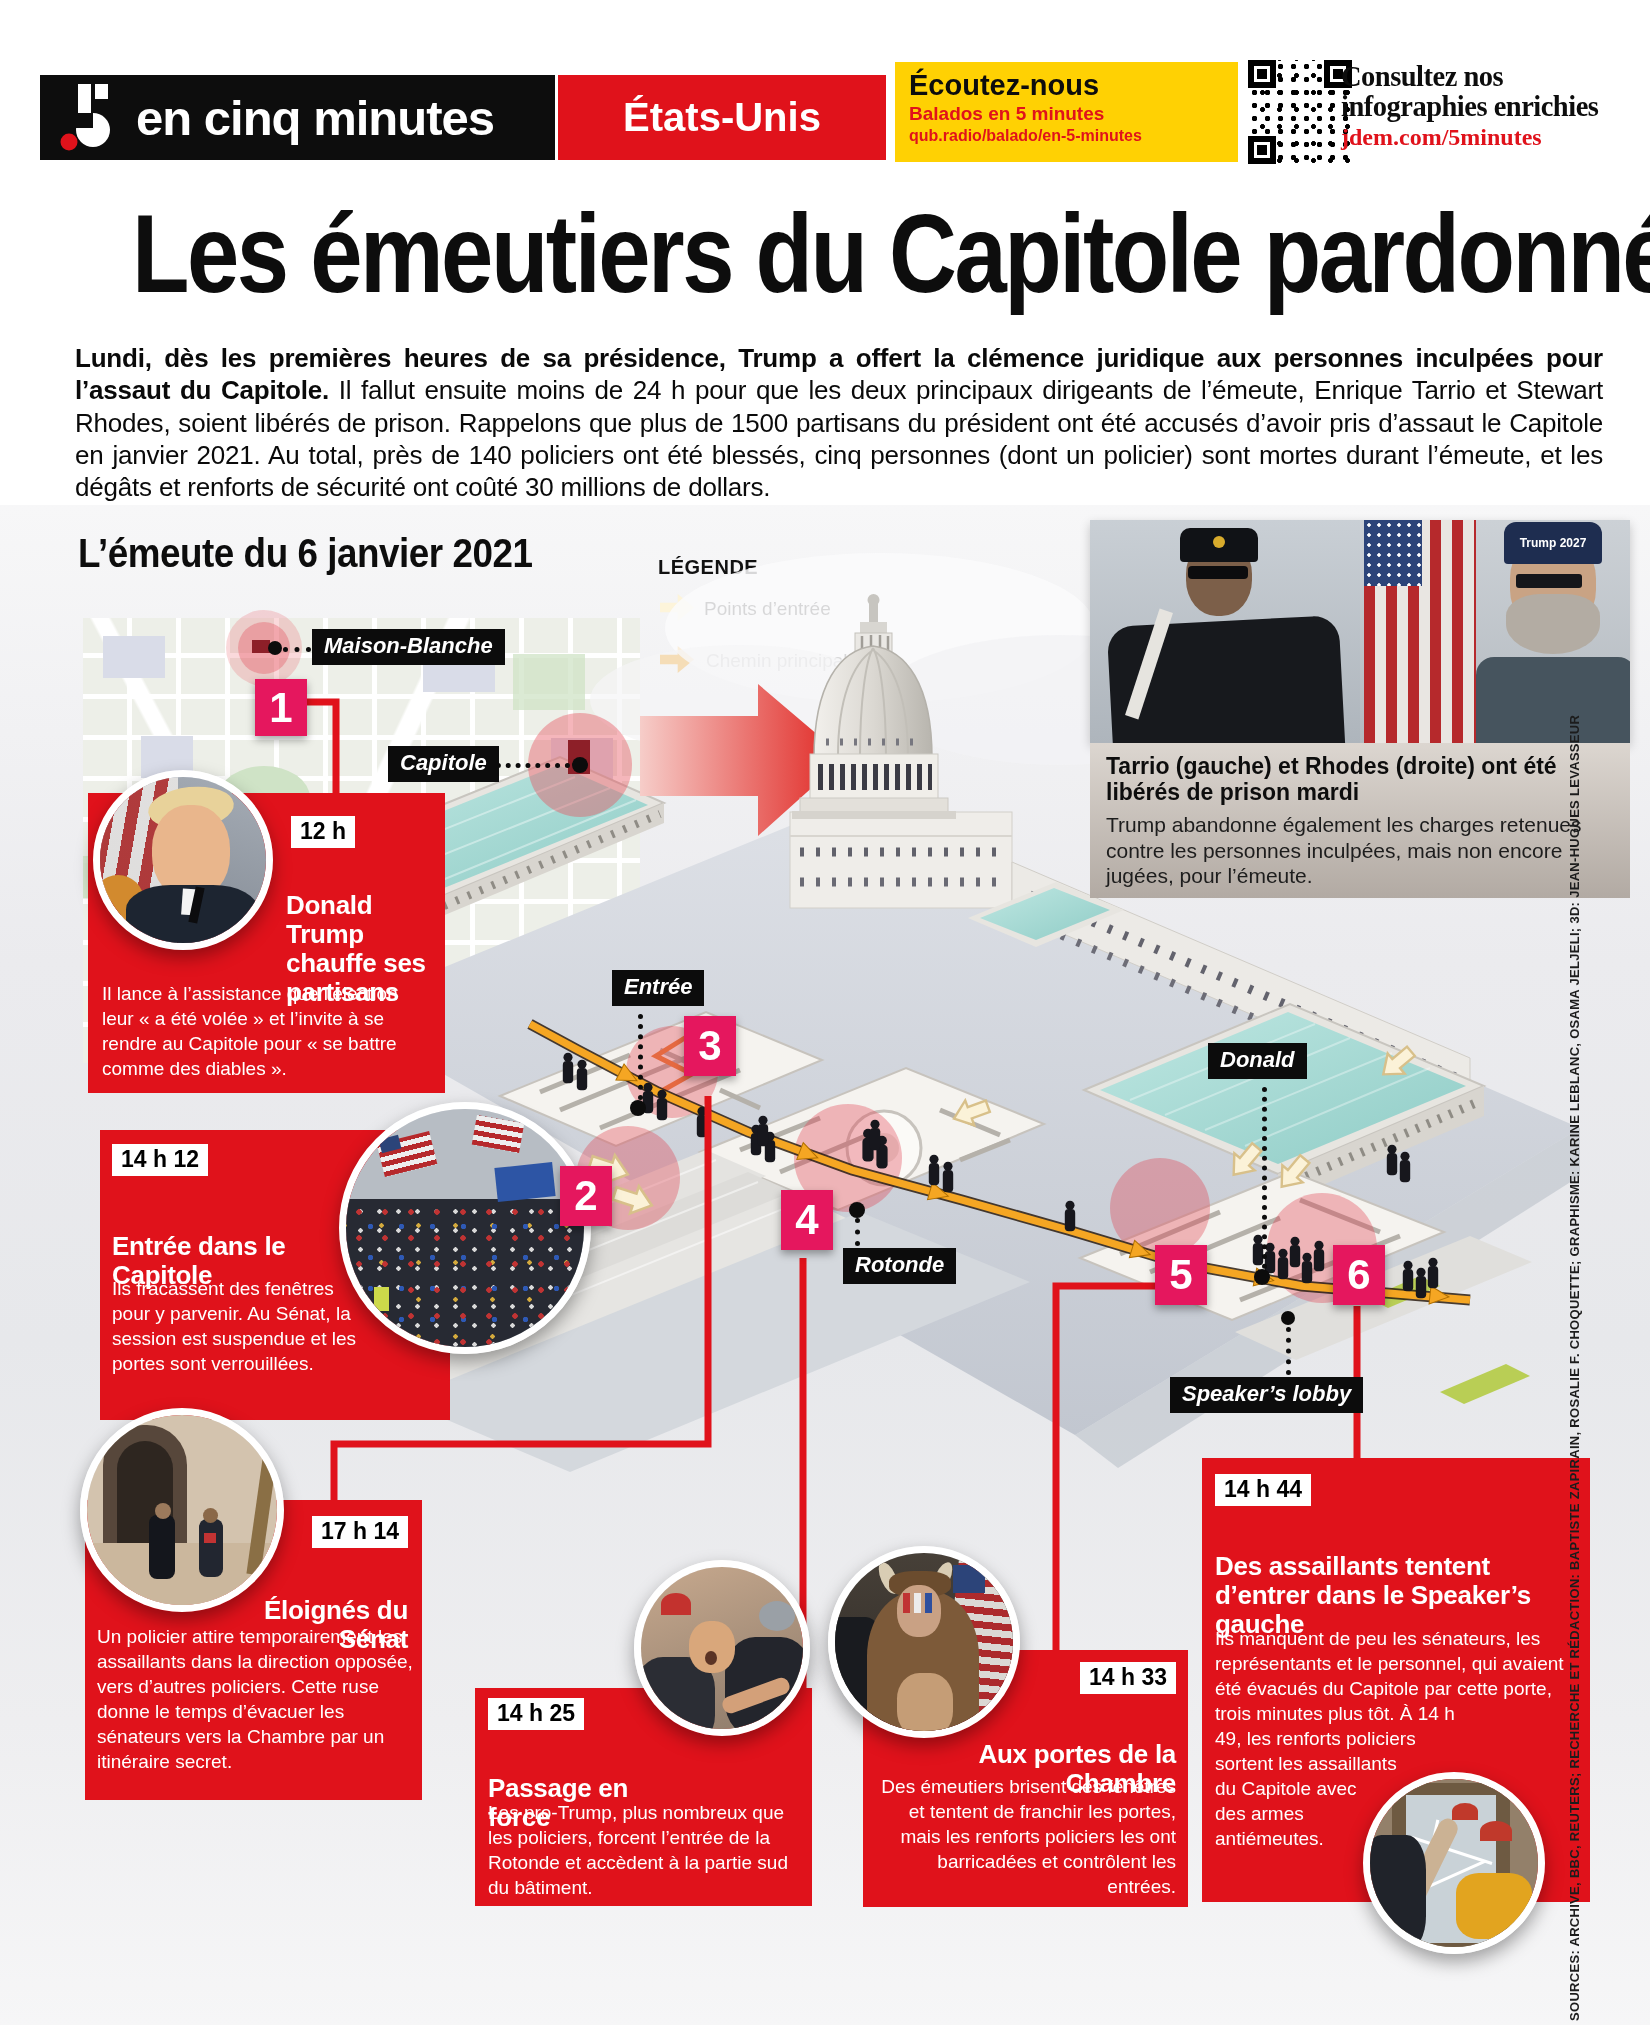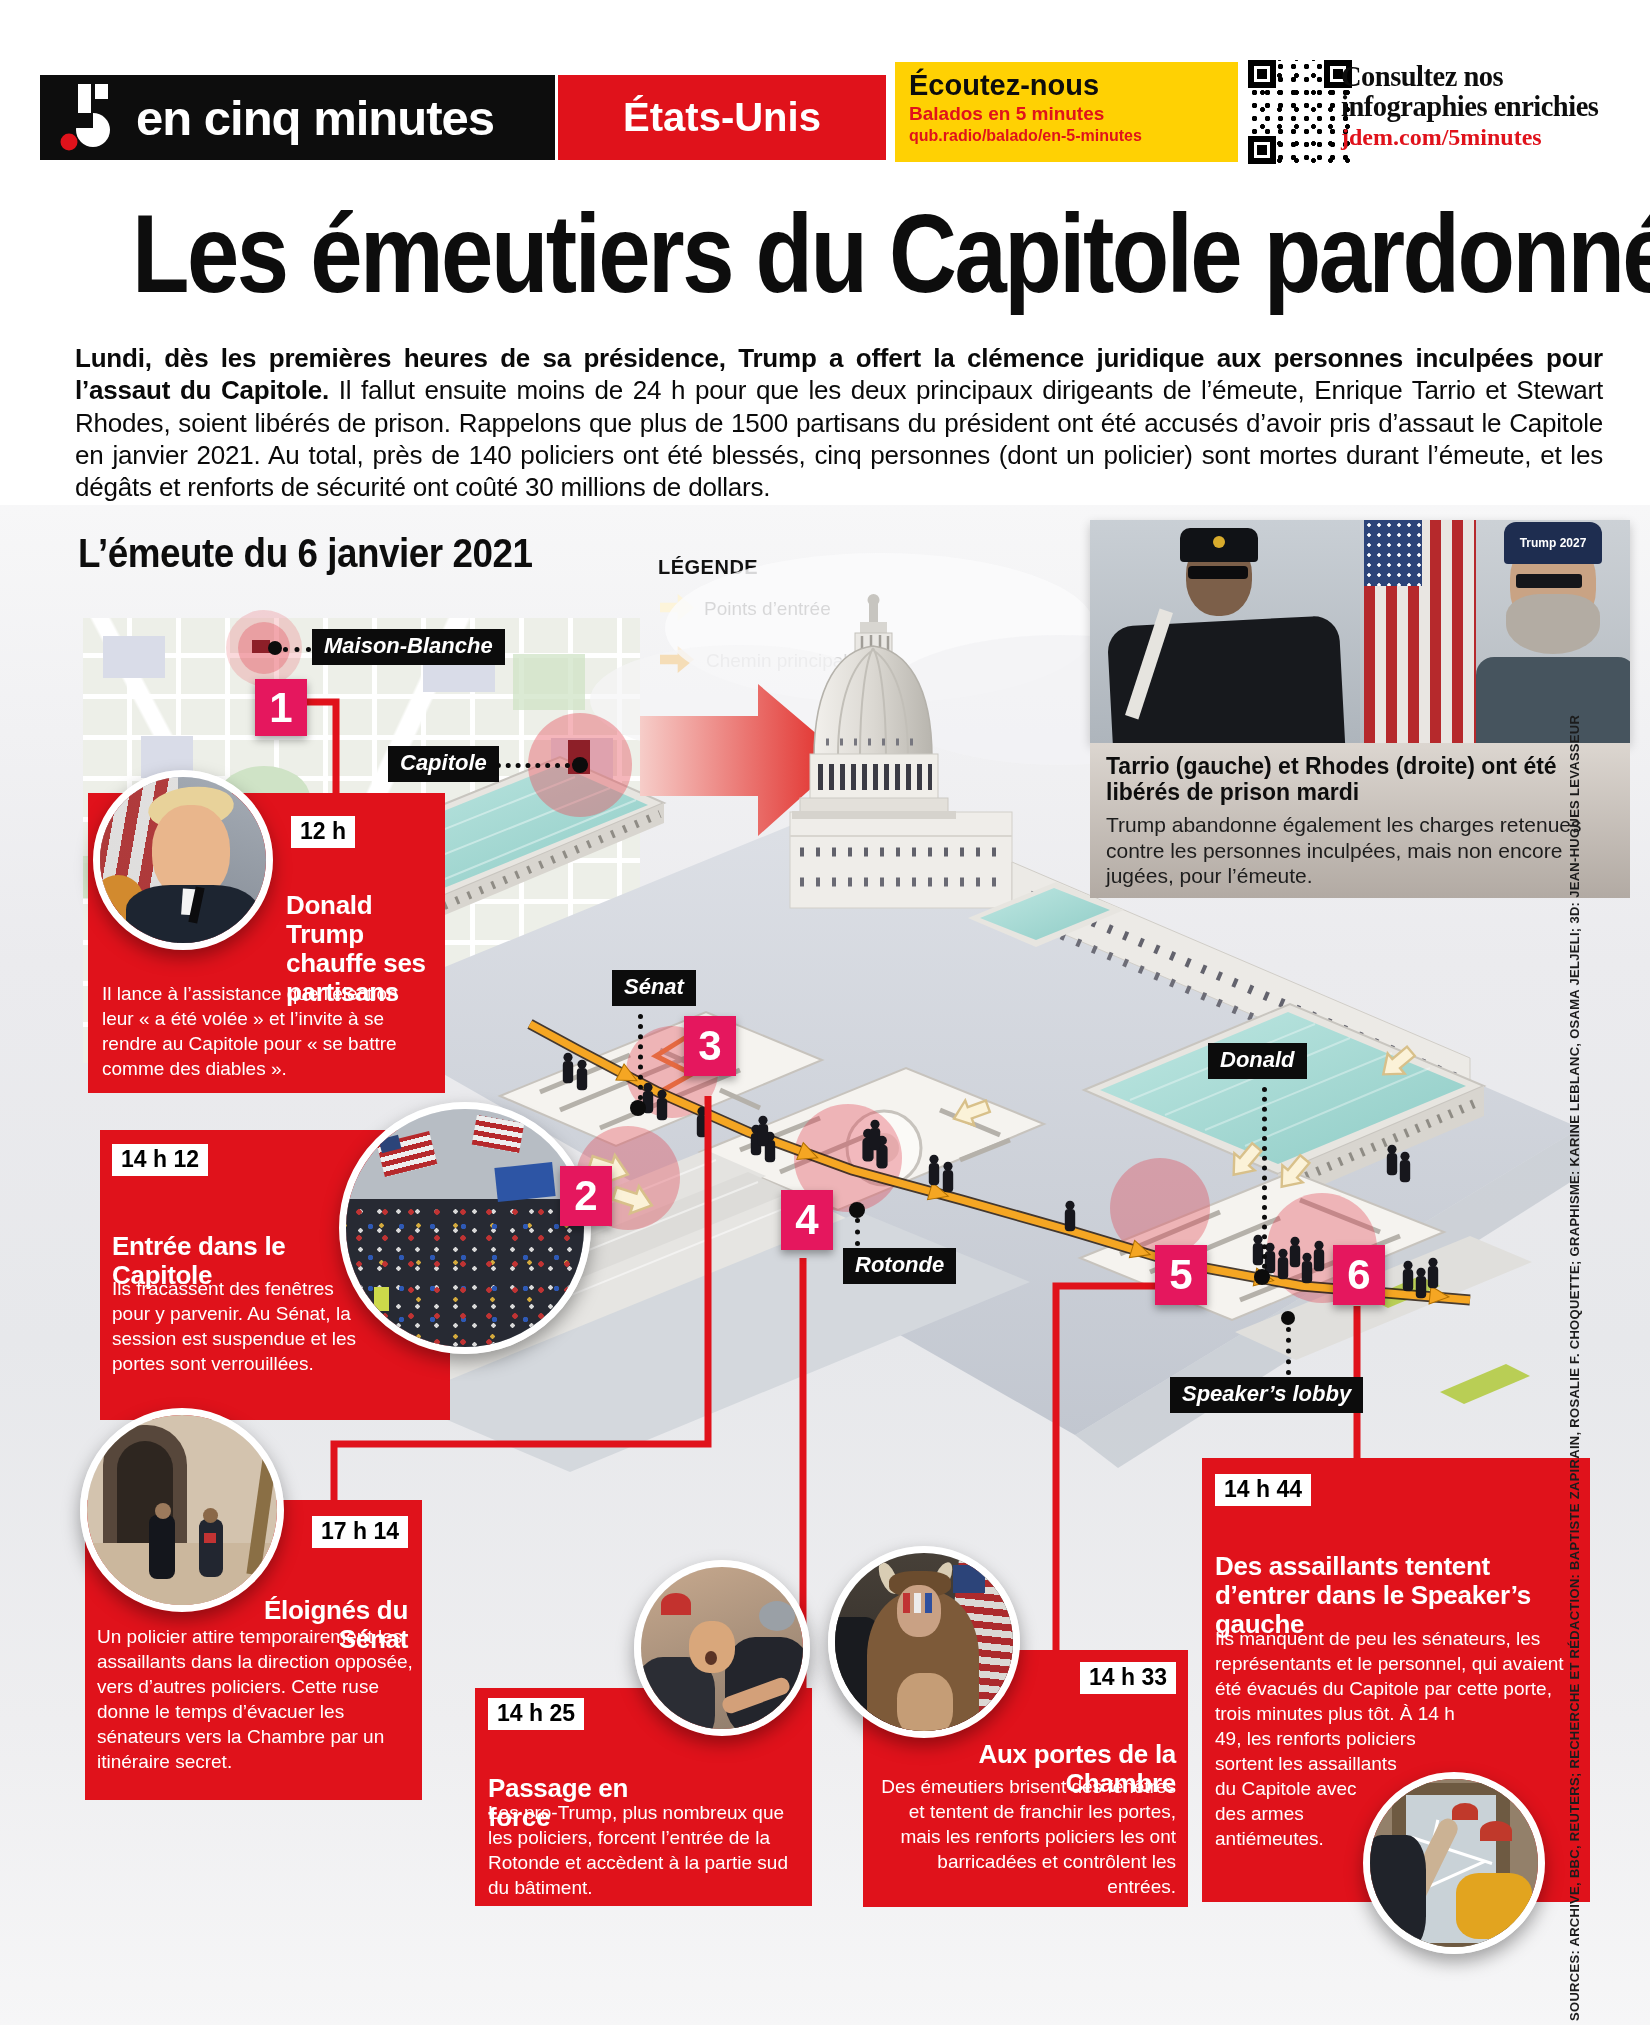--- a/index.html
+++ b/index.html
@@ -495,21 +495,21 @@
       <div class="ph-el" style="left:144px;top:2px;width:98px;height:42px;border-radius:12px 12px 4px 4px;background:#1e2d50;color:#fff;font-size:12px;font-weight:700;text-align:center;line-height:42px">Trump 2027</div>
       <div class="ph-el" style="left:156px;top:54px;width:66px;height:14px;border-radius:3px;background:#15161a"></div>
     </div>
   </div>
 
   <div class="caption">
     <div class="caption-bold">Tarrio (gauche) et Rhodes (droite) ont été libérés de prison mardi</div>
     <div class="caption-text">Trump abandonne également les charges retenues contre les personnes inculpées, mais non encore jugées, pour l’émeute.</div>
   </div>
 
-  <div class="maplabel" style="left:612px;top:970px">Sénat</div>
+  <div class="maplabel" style="left:612px;top:970px">Entrée</div>
   <div class="dotv" style="left:638px;top:1014px;height:86px"></div>
   <div class="bdot" style="left:630px;top:1100px;width:16px;height:16px"></div>
 
   <div class="bdot" style="left:849px;top:1202px;width:16px;height:16px"></div>
   <div class="dotv" style="left:855px;top:1218px;height:28px"></div>
   <div class="maplabel" style="left:843px;top:1248px">Rotonde</div>
 
   <div class="maplabel" style="left:1208px;top:1043px">Donald</div>
   <div class="dotv" style="left:1262px;top:1087px;height:182px"></div>
   <div class="bdot" style="left:1254px;top:1269px;width:16px;height:16px"></div>

